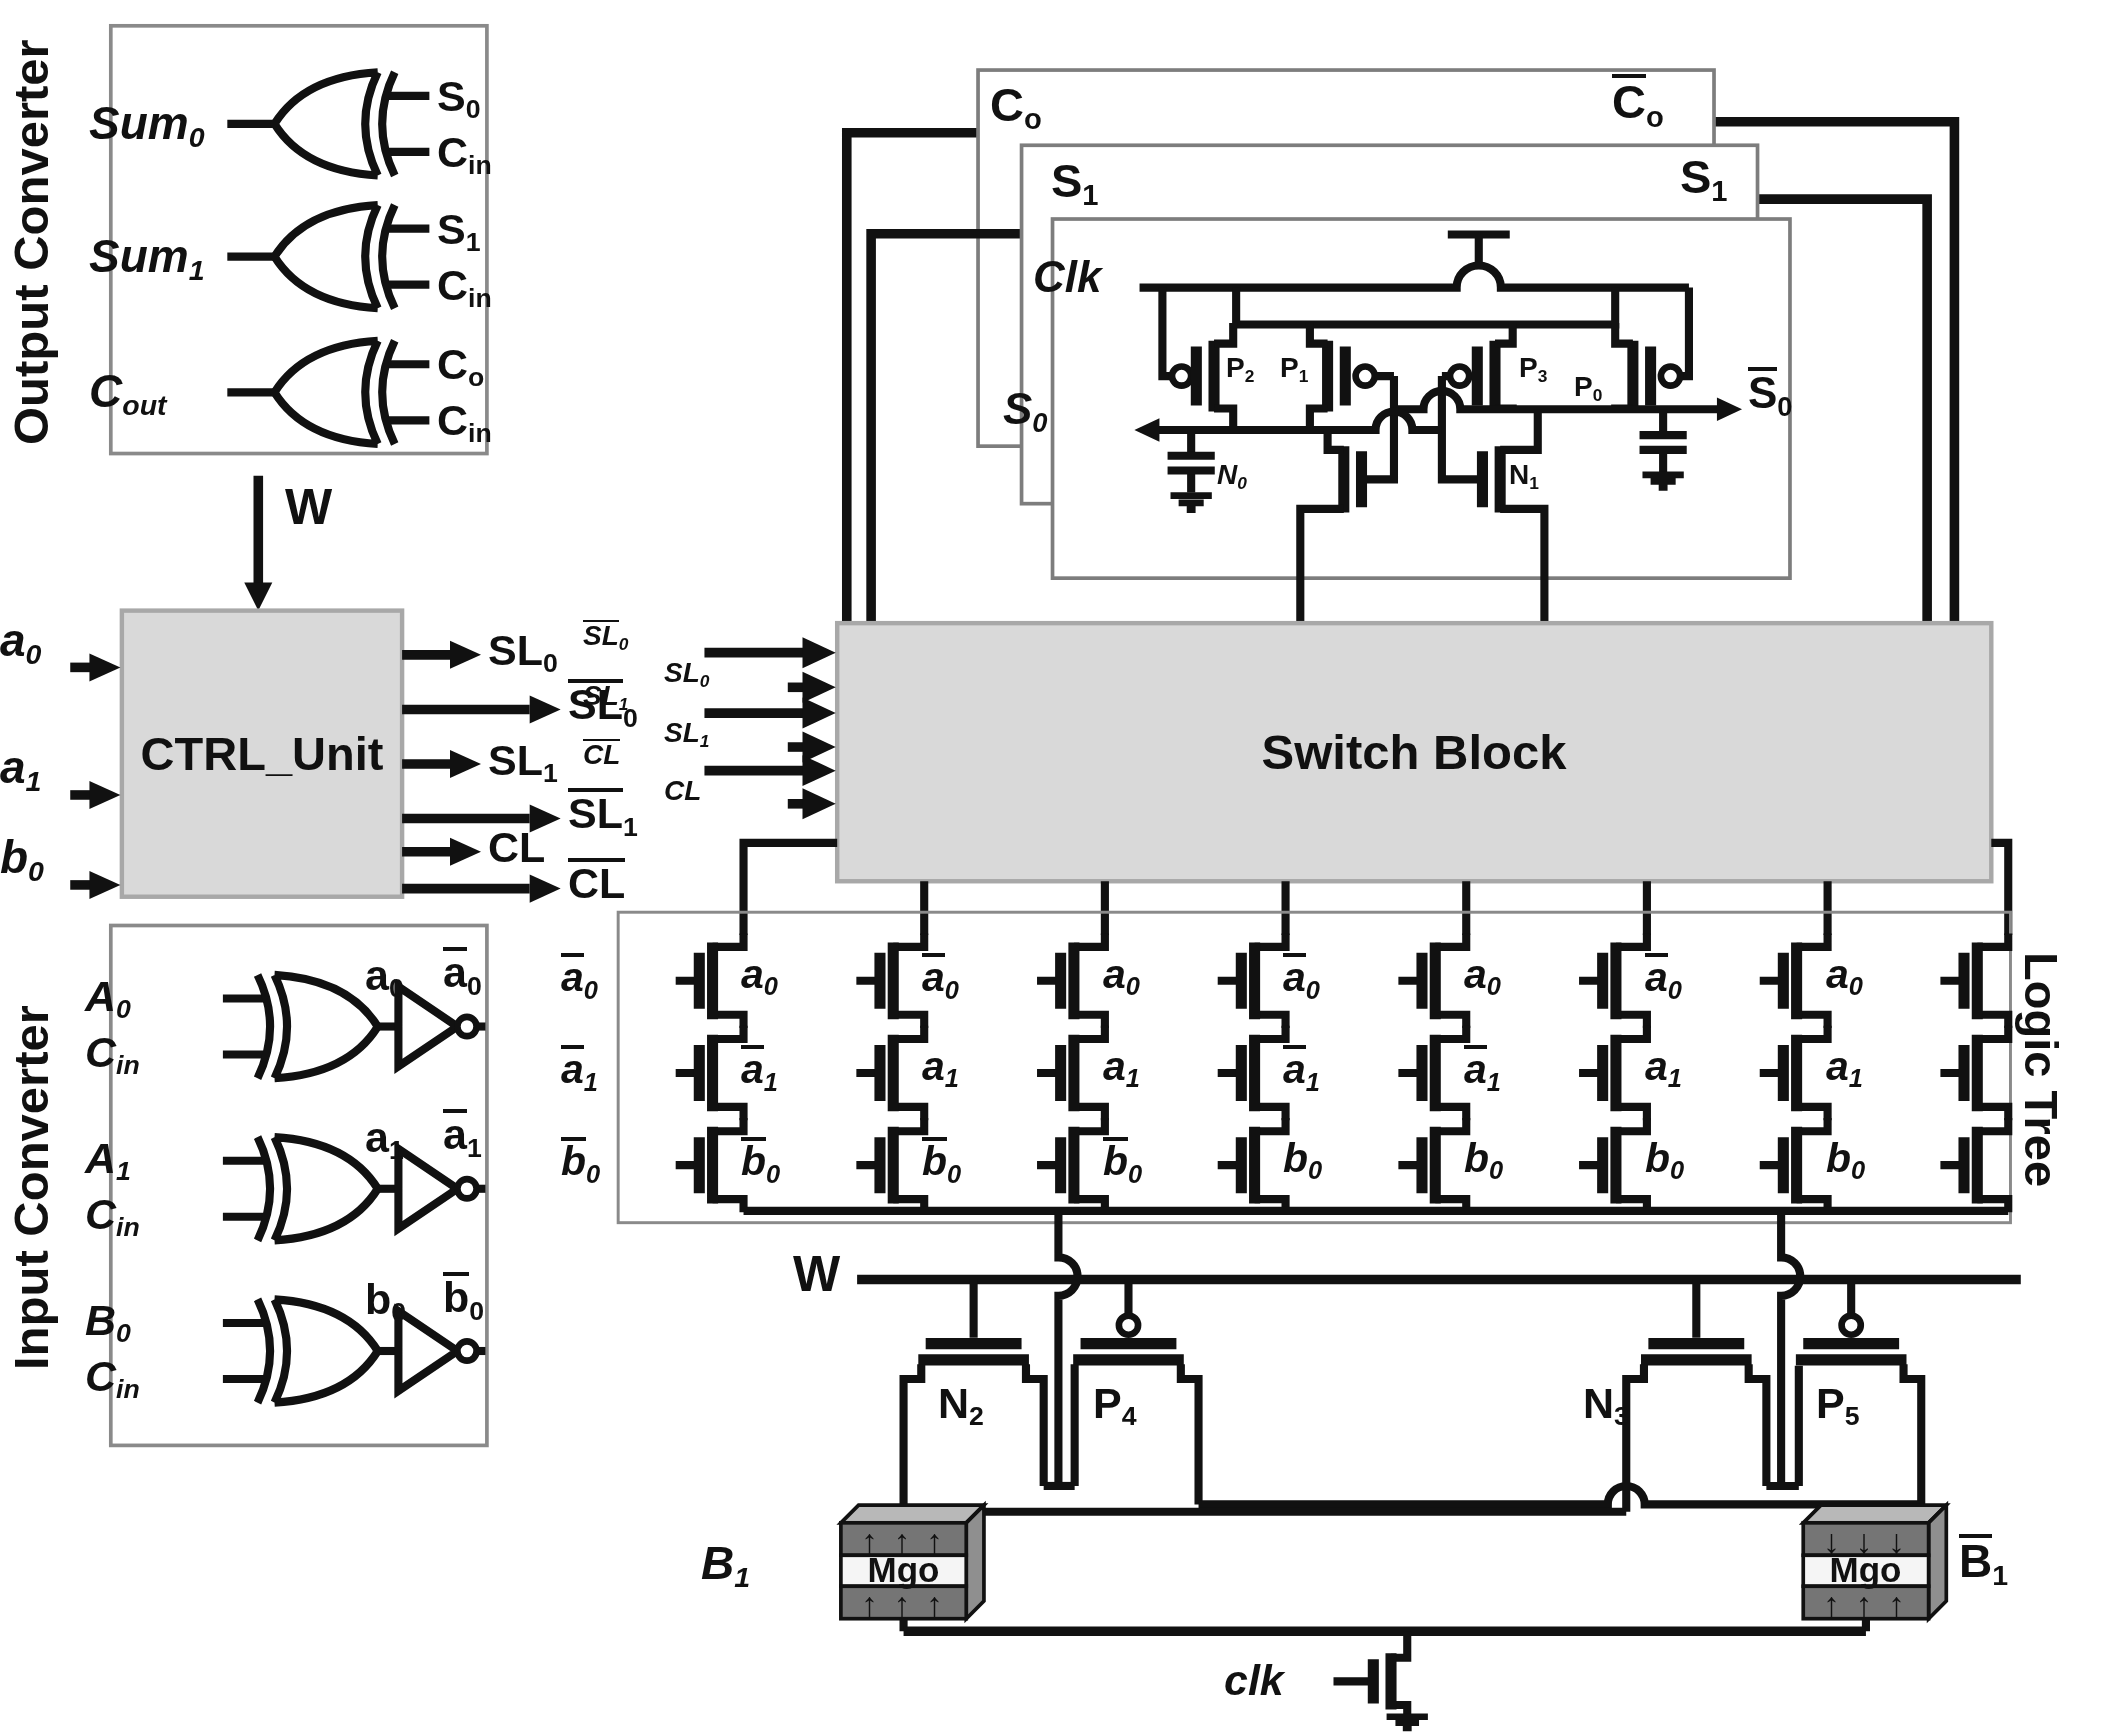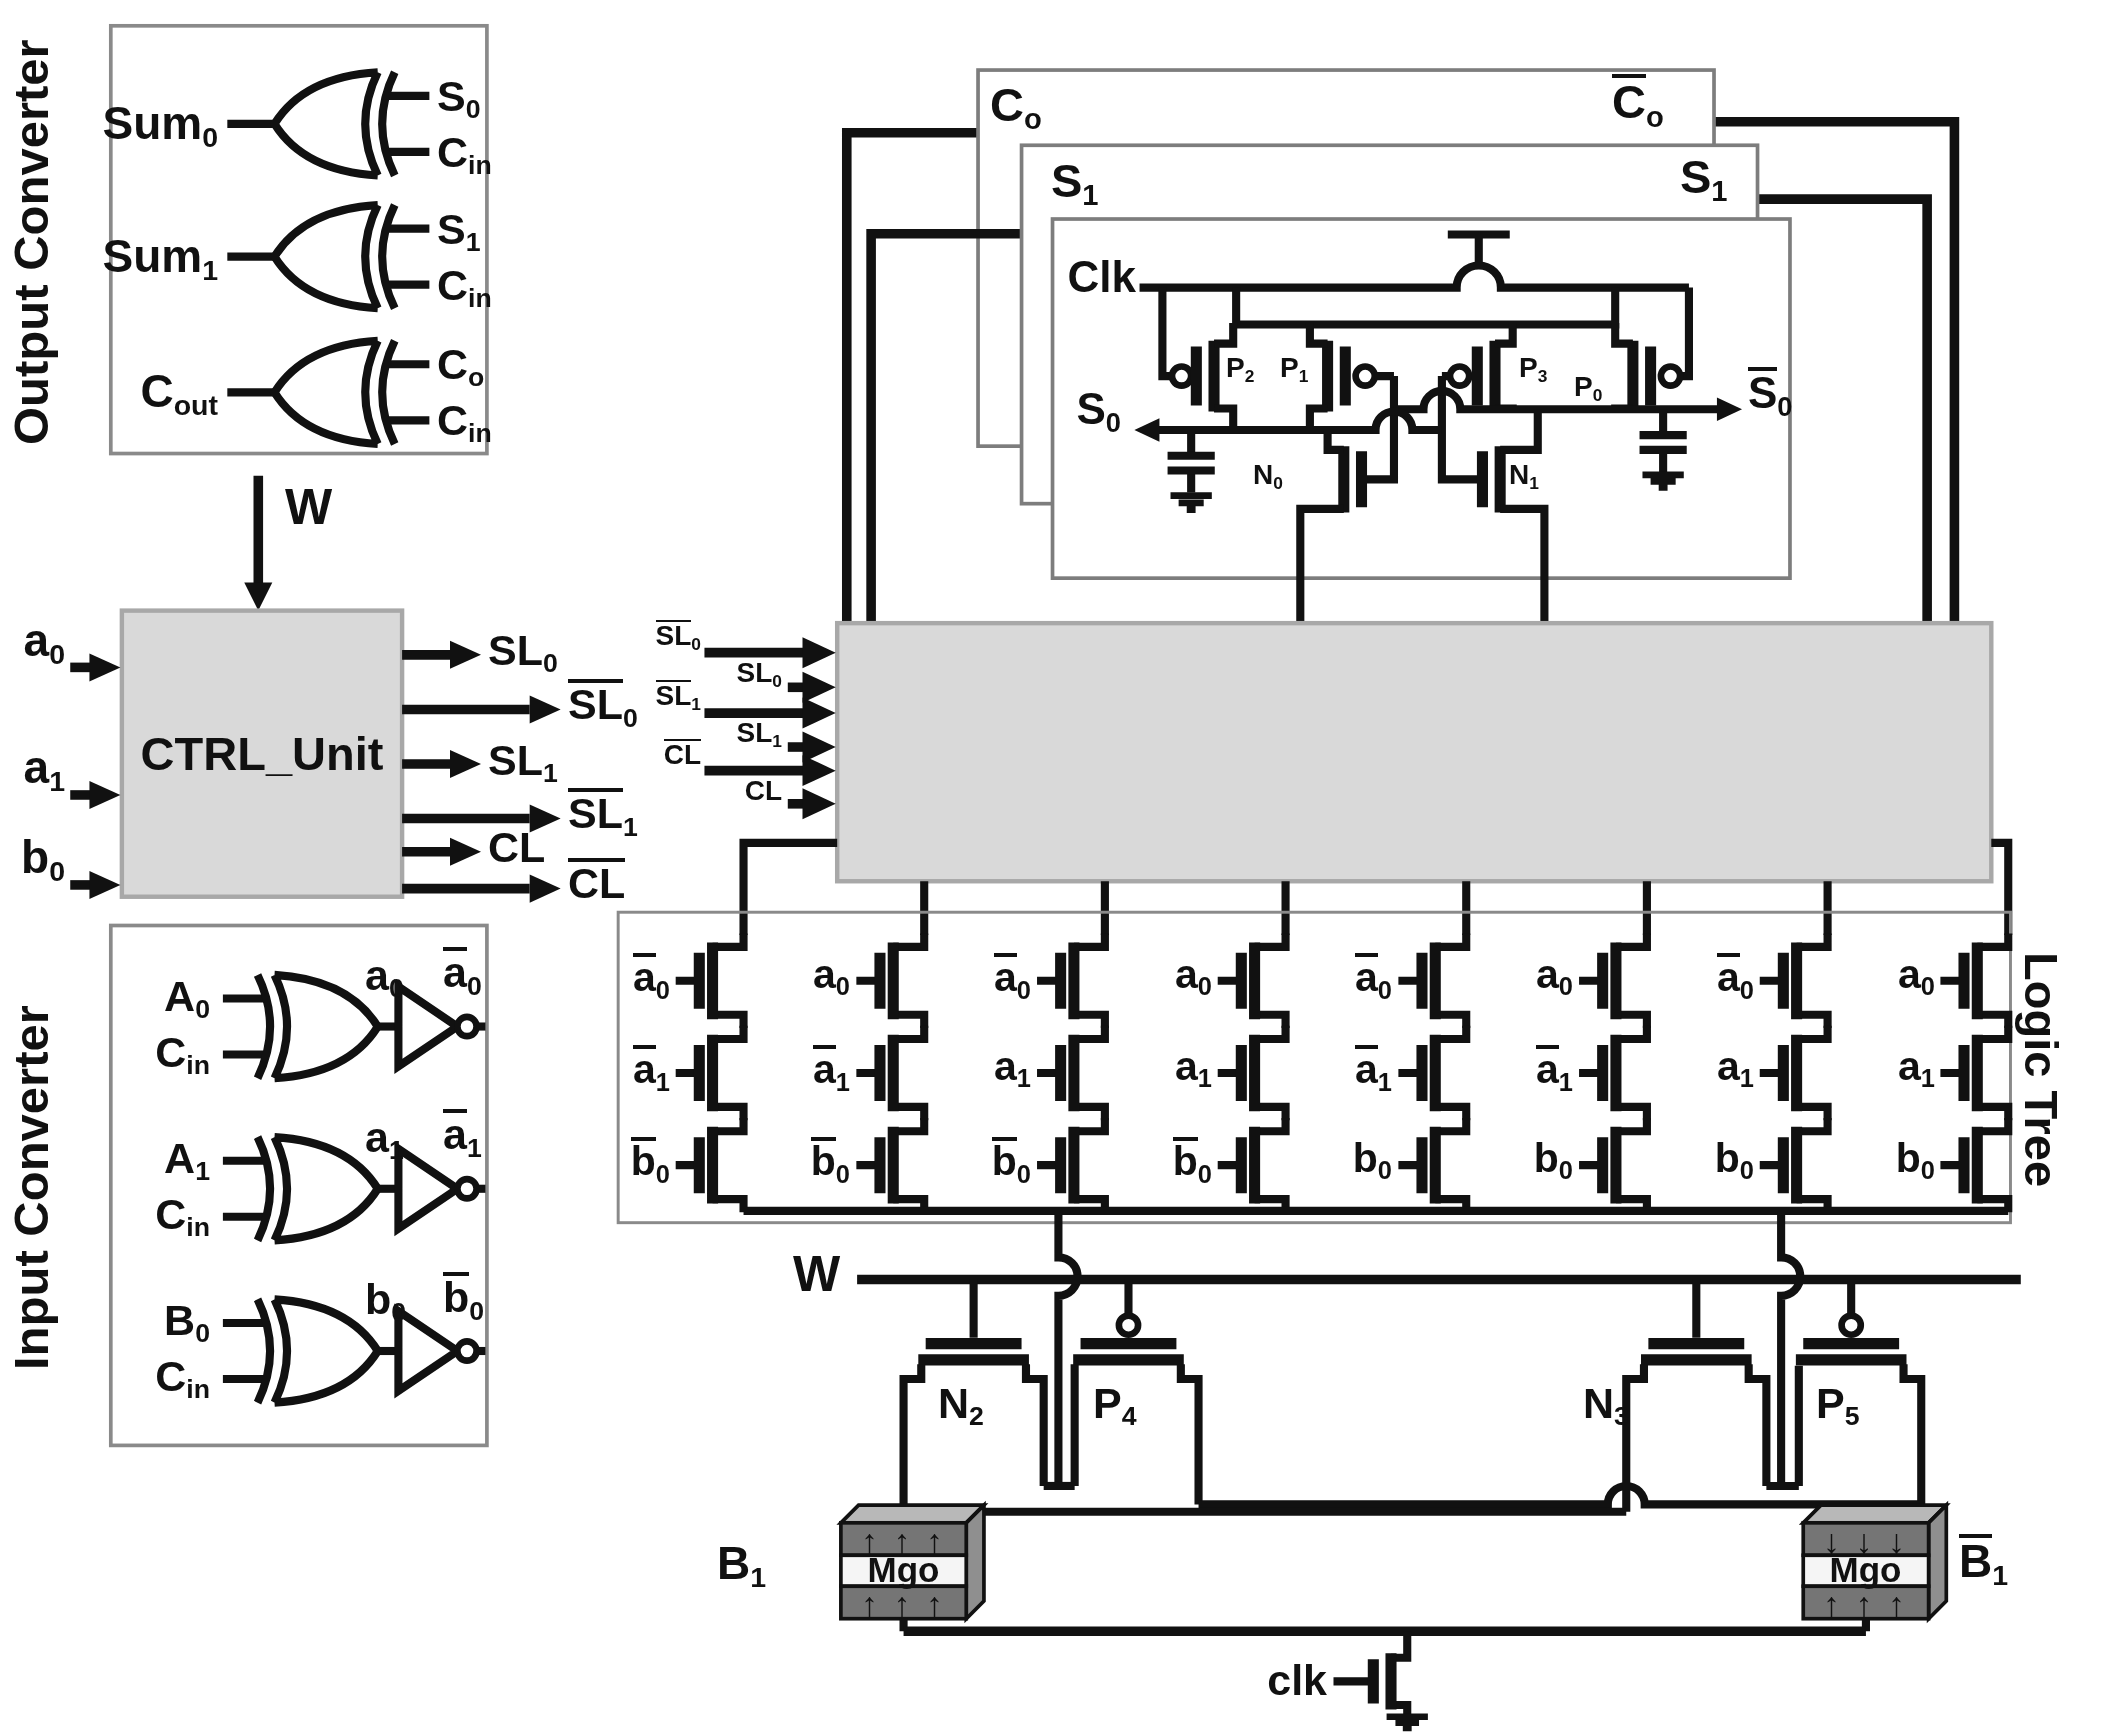--- a/index.html
+++ b/index.html
@@ -2,21 +2,21 @@
 <html style="font-size:11.8px"><head>
 <meta charset="utf-8">
 <style>
   html,body{margin:0;padding:0;background:#fff;}
   .stage{position:relative;width:2108px;height:1733px;background:#ffffff;
          font-family:"Liberation Sans",sans-serif;font-weight:bold;color:#111;overflow:hidden;}
   .stage svg{position:absolute;left:0;top:0;}
   .lb{position:absolute;white-space:nowrap;line-height:1.05;}
   .lb sub{font-size:0.62em;vertical-align:-0.28em;}
   .bar{display:inline-block;border-top:0.105em solid currentColor;padding-top:0.01em;line-height:1.0;}
-  .ra{text-align:right;}
+  .ra{font-style:italic;}
   .ctr{text-align:center;}
   .f46{font-size:34px;letter-spacing:3px;}
   .f48{font-size:35px;}
   .f54{font-size:28px;}
   .f56{font-size:41px;}
   .f58{font-size:43px;}
   .f60{font-size:44px;}
   .f62{font-size:46px;}
   .f64{font-size:47px;}
   .f66{font-size:49px;}
@@ -334,20 +334,21 @@
 <div class="lb ra f60" style="left:1033px;top:254px;width:103px;">Clk</div>
 <div class="lb f54" style="left:1226px;top:353px;"><span>P</span><sub>2</sub></div>
 <div class="lb f54" style="left:1280px;top:353px;"><span>P</span><sub>1</sub></div>
 <div class="lb f54" style="left:1519px;top:353px;"><span>P</span><sub>3</sub></div>
 <div class="lb f54" style="left:1574px;top:372px;"><span>P</span><sub>0</sub></div>
 <div class="lb ra f54" style="left:1217px;top:460px;width:66px;"><span>N</span><sub>0</sub></div>
 <div class="lb f54" style="left:1509px;top:460px;"><span>N</span><sub>1</sub></div>
 <div class="lb ra f60" style="left:1003px;top:386px;width:118px;"><span>S</span><sub>0</sub></div>
 <div class="lb f60" style="left:1748px;top:367px;"><span class="bar">S</span><sub>0</sub></div>
 
+<div class="lb ctr f66" style="left:837px;top:727px;width:1154px;">Switch Block</div>
 <div class="lb ra f54" style="left:583px;top:620px;width:118px;"><span class="bar">SL</span><sub>0</sub></div>
 <div class="lb ra f54" style="left:664px;top:658px;width:118px;"><span>SL</span><sub>0</sub></div>
 <div class="lb ra f54" style="left:583px;top:680px;width:118px;"><span class="bar">SL</span><sub>1</sub></div>
 <div class="lb ra f54" style="left:664px;top:718px;width:118px;"><span>SL</span><sub>1</sub></div>
 <div class="lb ra f54" style="left:583px;top:739px;width:118px;"><span class="bar">CL</span></div>
 <div class="lb ra f54" style="left:664px;top:776px;width:118px;"><span>CL</span></div>
 
 <div class="lb ra f56" style="left:561px;top:953px;width:109px;"><span class="bar">a</span><sub>0</sub></div>
 <div class="lb ra f56" style="left:561px;top:1045px;width:109px;"><span class="bar">a</span><sub>1</sub></div>
 <div class="lb ra f56" style="left:561px;top:1137px;width:109px;"><span class="bar">b</span><sub>0</sub></div>

